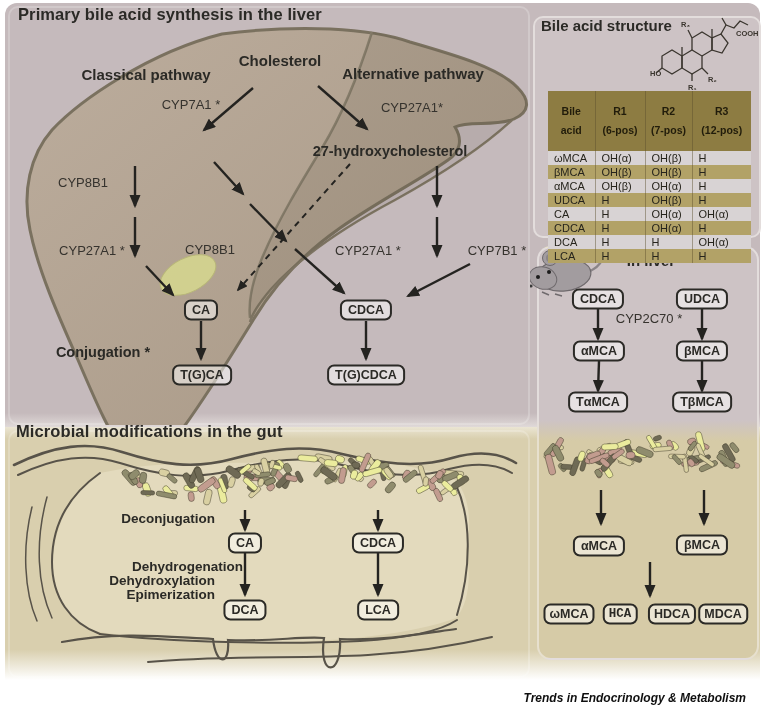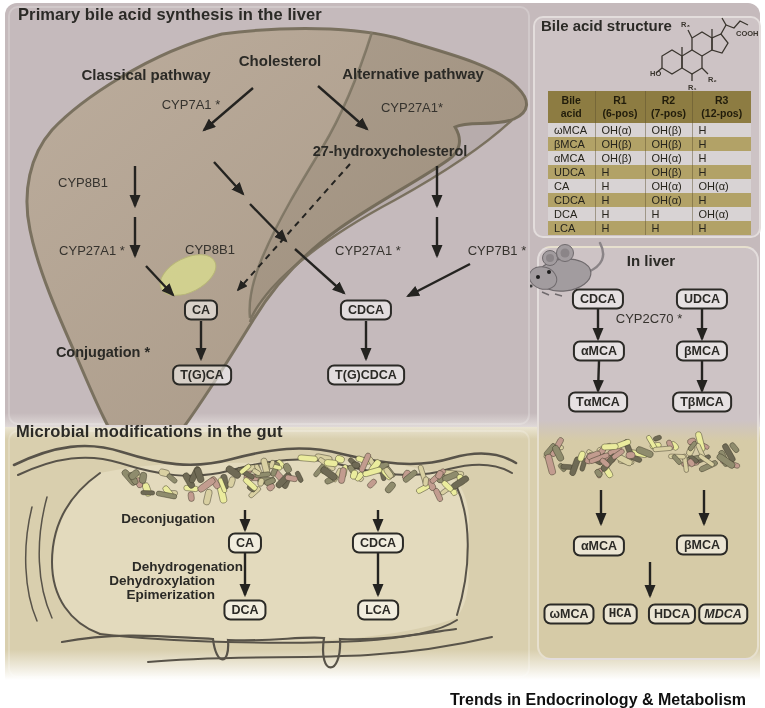--- a/index.html
+++ b/index.html
@@ -24,27 +24,27 @@
   .t-med{font-size:15px;font-weight:bold;}
   .t-int{font-size:14.5px;font-weight:bold;}
   .t-enz{font-size:13px;color:#36332e;}
   .t-bold13{font-size:13.5px;font-weight:bold;}
   .box{position:absolute;z-index:7;transform:translate(-50%,-50%);
        border:2px solid var(--box_border);border-radius:7px;background:rgba(255,255,255,.5);
        font-size:12.5px;font-weight:bold;padding:1px 6px;line-height:15px;white-space:nowrap;}
   .box.tight{padding:1px 4px;}
   #bile-table{position:absolute;left:548px;top:91px;width:203px;border-collapse:collapse;z-index:7;
       font-size:11px;table-layout:fixed;}
-  #bile-table th{background:var(--table_header);color:#211c0b;font-size:10.5px;line-height:13px;
-      font-weight:bold;padding:3px 2px;text-align:center;}
+  #bile-table th{background:var(--table_header);color:#211c0b;font-size:10.5px;line-height:19px;
+      font-weight:bold;padding:11px 2px;text-align:center;}
   #bile-table td{height:14px;padding:0 0 0 6px;line-height:14px;color:#26241c;}
   #bile-table td+td,#bile-table th+th{border-left:1px solid rgba(90,78,45,.45);}
   #bile-table tr.light td{background:var(--row_light);}
   #bile-table tr.tan td{background:var(--row_tan);}
-  .journal{position:absolute;right:19px;top:691px;font-size:16px;font-weight:bold;color:#0f0f0f;z-index:7;}
+  .journal{position:absolute;right:19px;top:691px;font-size:12px;font-weight:bold;color:#0f0f0f;z-index:7;font-style:italic;}
   .arrow{stroke:var(--arrow);stroke-width:2.4;fill:none;}
   .arrow-d{stroke:var(--arrow);stroke-width:2;fill:none;stroke-dasharray:6 5;}
   .gutline{stroke:#585349;fill:none;stroke-linecap:round;}
   .skel{stroke:#3a352e;stroke-width:1.3;fill:none;}
   .skel-t{font-size:7.5px;font-weight:bold;fill:#3a352e;font-family:"Liberation Sans","DejaVu Sans",sans-serif;}
 </style>
 </head>
 <body>
 
 <div id="stage">
@@ -461,16 +461,16 @@
   <div class="box" style="left:245px;top:543px;">CA</div>
   <div class="box" style="left:378px;top:543px;">CDCA</div>
   <div class="box" style="left:245px;top:610px;">DCA</div>
   <div class="box" style="left:378px;top:610px;">LCA</div>
 
   <div class="box" style="left:599px;top:546px;">αMCA</div>
   <div class="box" style="left:702px;top:545px;">βMCA</div>
   <div class="box tight" style="left:569px;top:614px;">ωMCA</div>
   <div class="box tight" style="left:620px;top:614px;font-family:Liberation Mono, monospace;">HCA</div>
   <div class="box tight" style="left:672px;top:614px;">HDCA</div>
-  <div class="box tight" style="left:723px;top:614px;font-style:italic;">MDCA</div>
+  <div class="box tight" style="left:723px;top:614px;">MDCA</div>
 
   <div class="journal">Trends in Endocrinology &amp; Metabolism</div>
 </div>
 
 </body></html>

